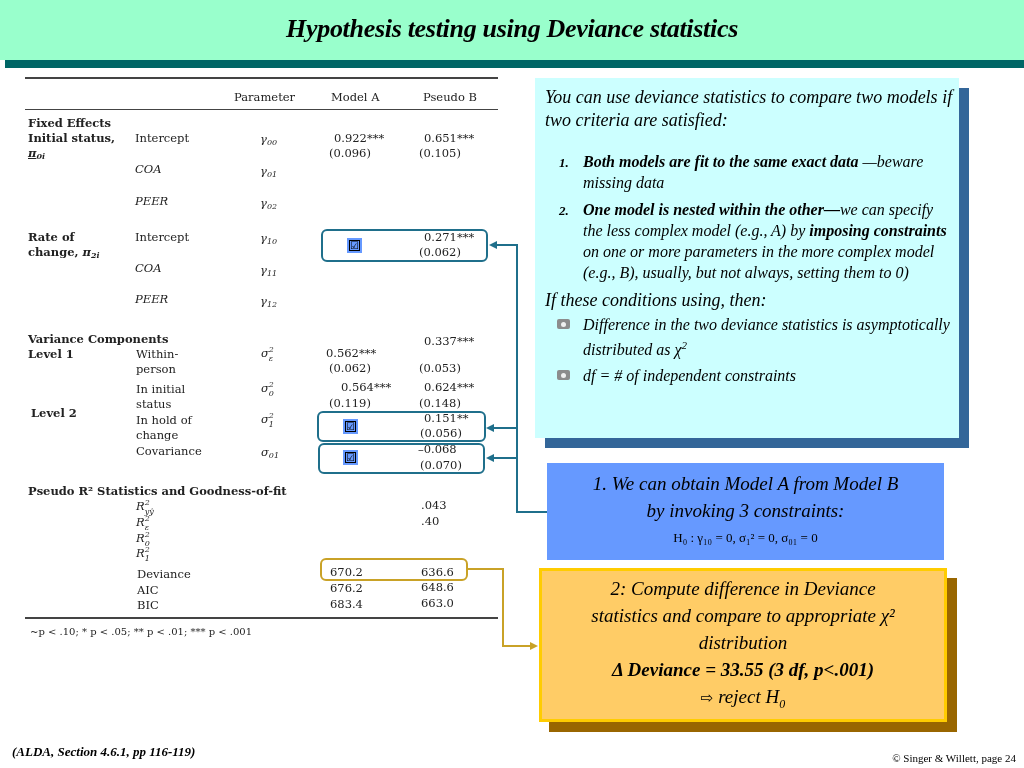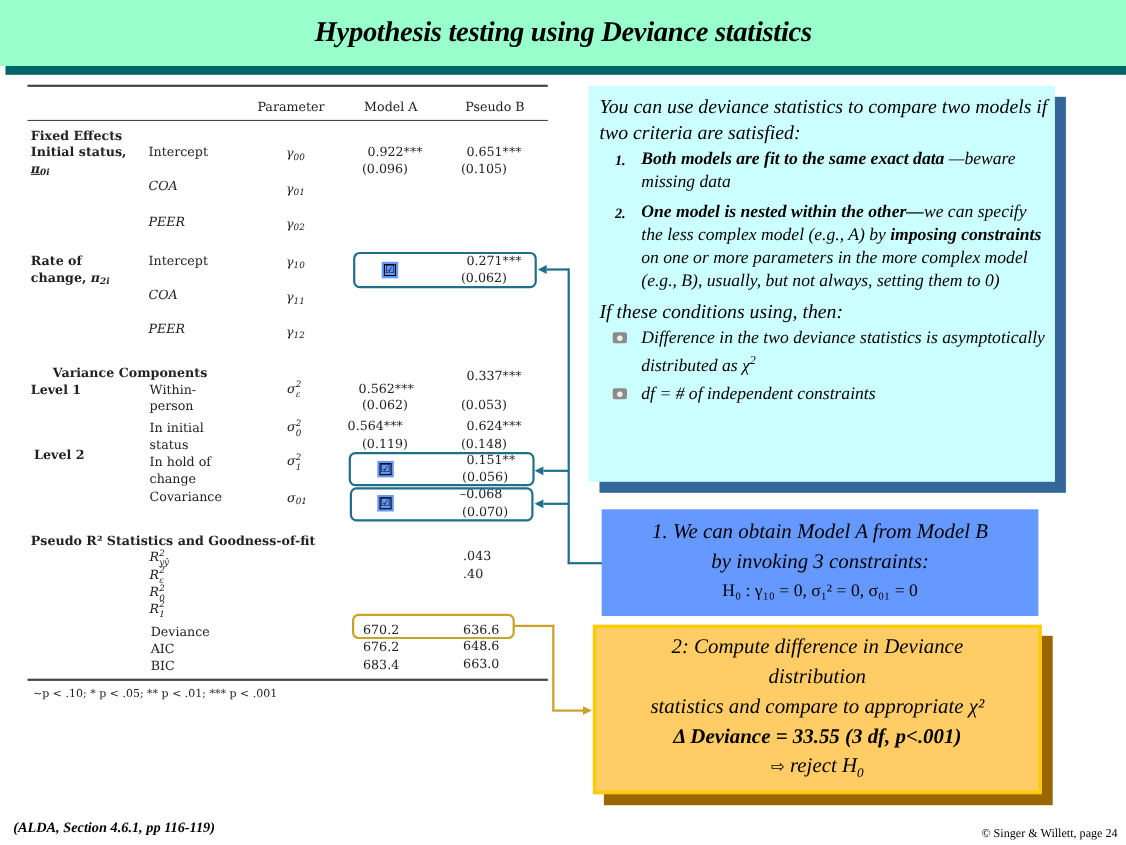--- a/index.html
+++ b/index.html
@@ -30,33 +30,33 @@
   
   .line { position: absolute; background: #1f6f8b; }
   .line.gold { background: #c9a227; }
   .arrow-l { position: absolute; width: 0; height: 0; border-top: 4px solid transparent; border-bottom: 4px solid transparent; border-right: 8px solid #1f6f8b; }
   .arrow-r { position: absolute; width: 0; height: 0; border-top: 4px solid transparent; border-bottom: 4px solid transparent; border-left: 8px solid #c9a227; }
 
   
   .callout-cyan { position: absolute; left: 535px; top: 78px; width: 424px; height: 360px; background: #ccffff; }
   .shadow-blue { position: absolute; left: 545px; top: 88px; width: 424px; height: 360px; background: #336699; }
   .cbody { position: absolute; left: 545px; top: 86px; width: 410px; font-style: italic; font-size: 18px; line-height: 23px; }
-  .cbody .lead { margin-bottom: 2px; }
+  .cbody .lead { margin-bottom: 19px; }
   .olist { margin-left: 14px; }
   .oitem { position: relative; padding-left: 24px; font-size: 16px; line-height: 21px; margin-bottom: 6px; }
   .oitem .num { position: absolute; left: 0; top: 1px; font-weight: bold; font-size: 13px; }
   .then { margin-top: 2px; margin-bottom: 2px; }
   .bullet { position: relative; padding-left: 38px; font-size: 16px; line-height: 21px; margin-bottom: 5px; }
   .bullet .bicon { position: absolute; left: 12px; top: 5px; width: 13px; height: 10px; background: #8c8c8c; border-radius: 2px; }
   .bullet .bicon::after { content: ""; position: absolute; left: 4px; top: 3px; width: 5px; height: 5px; border-radius: 50%; background: #f0f0f0; }
 
   
   .callout-blue { position: absolute; left: 547px; top: 463px; width: 397px; height: 97px; background: #6699ff; }
   .cb-text { position: absolute; left: 547px; top: 470px; width: 397px; text-align: center; font-style: italic; font-size: 19px; line-height: 27px; }
-  .cb-eq { font-style: normal; font-size: 16px; }
+  .cb-eq { font-style: normal; font-size: 13px; }
 
   
   .shadow-brown { position: absolute; left: 549px; top: 578px; width: 408px; height: 154px; background: #996600; }
   .callout-gold { position: absolute; left: 539px; top: 568px; width: 408px; height: 154px; background: #ffcc66; border: 3px solid #ffcc00; }
   .cg-text { position: absolute; left: 539px; top: 575px; width: 408px; text-align: center; font-style: italic; font-size: 19px; line-height: 27px; }
 
   .footer-left { position: absolute; left: 12px; top: 744px; font-style: italic; font-weight: bold; font-size: 13px; }
   .footer-right { position: absolute; right: 8px; top: 752px; font-size: 11px; }
 </style>
 </head>
@@ -97,36 +97,36 @@
   <div class="cell i" style="left:260px;top:231px;"><span>γ</span><span class="sub">10</span></div>
   <div class="cell" style="left:424px;top:230px;">0.271***</div>
   <div class="cell" style="left:419px;top:245px;">(0.062)</div>
 
   <div class="cell i" style="left:135px;top:261px;">COA</div>
   <div class="cell i" style="left:260px;top:263px;"><span>γ</span><span class="sub">11</span></div>
 
   <div class="cell i" style="left:135px;top:292px;">PEER</div>
   <div class="cell i" style="left:260px;top:294px;"><span>γ</span><span class="sub">12</span></div>
 
-  <div class="cell b" style="left:28px;top:332px;margin-left:20px;">Variance Components</div>
+  <div class="cell b" style="left:28px;top:332px;">Variance Components</div>
   <div class="cell b" style="left:28px;top:347px;">Level 1</div>
   <div class="cell b" style="left:31px;top:382px;margin-top:24px;">Level 2</div>
 
   <div class="cell" style="left:136px;top:347px;">Within-</div>
   <div class="cell" style="left:136px;top:362px;">person</div>
   <div class="cell i" style="left:261px;top:346px;"><span>σ</span><span class="supsub"><span class="s1">2</span><span class="s2">ε</span></span></div>
   <div class="cell" style="left:326px;top:346px;">0.562***</div>
   <div class="cell" style="left:329px;top:361px;">(0.062)</div>
   <div class="cell" style="left:424px;top:334px;">0.337***</div>
   <div class="cell" style="left:419px;top:361px;">(0.053)</div>
 
   <div class="cell" style="left:136px;top:382px;">In initial</div>
   <div class="cell" style="left:136px;top:397px;">status</div>
   <div class="cell i" style="left:261px;top:381px;"><span>σ</span><span class="supsub"><span class="s1">2</span><span class="s2">0</span></span></div>
-  <div class="cell" style="left:316px;top:380px;text-align:center;">0.564***</div>
+  <div class="cell" style="left:341px;top:380px;text-align:center;">0.564***</div>
   <div class="cell" style="left:329px;top:396px;">(0.119)</div>
   <div class="cell" style="left:424px;top:380px;">0.624***</div>
   <div class="cell" style="left:419px;top:396px;">(0.148)</div>
 
   <div class="cell" style="left:136px;top:413px;">In hold of</div>
   <div class="cell" style="left:136px;top:428px;">change</div>
   <div class="cell i" style="left:261px;top:412px;"><span>σ</span><span class="supsub"><span class="s1">2</span><span class="s2">1</span></span></div>
   <div class="cell" style="left:424px;top:411px;">0.151**</div>
   <div class="cell" style="left:420px;top:426px;">(0.056)</div>
 
@@ -214,20 +214,20 @@
 <div class="cb-text">
   <div>1. We can obtain Model A from Model B</div>
   <div>by invoking 3 constraints:</div>
   <div class="cb-eq">H₀ : γ₁₀ = 0, σ₁² = 0, σ₀₁ = 0</div>
 </div>
 
 <div class="shadow-brown"></div>
 <div class="callout-gold"></div>
 <div class="cg-text">
   <div>2: Compute difference in Deviance</div>
+  <div>statistics and compare to appropriate χ²</div>
   <div>distribution</div>
-  <div>statistics and compare to appropriate χ²</div>
   <div style="font-weight:bold;">Δ Deviance = 33.55 (3 df, p&lt;.001)</div>
   <div><span style="font-style:normal;font-family:'DejaVu Sans',sans-serif;font-size:15px;">⇨</span><span> reject H</span><sub style="font-size:12px;">0</sub></div>
 </div>
 
 <div class="footer-left">(ALDA, Section 4.6.1, pp 116-119)</div>
 <div class="footer-right">© Singer &amp; Willett, page 24</div>
 
 </body></html>

